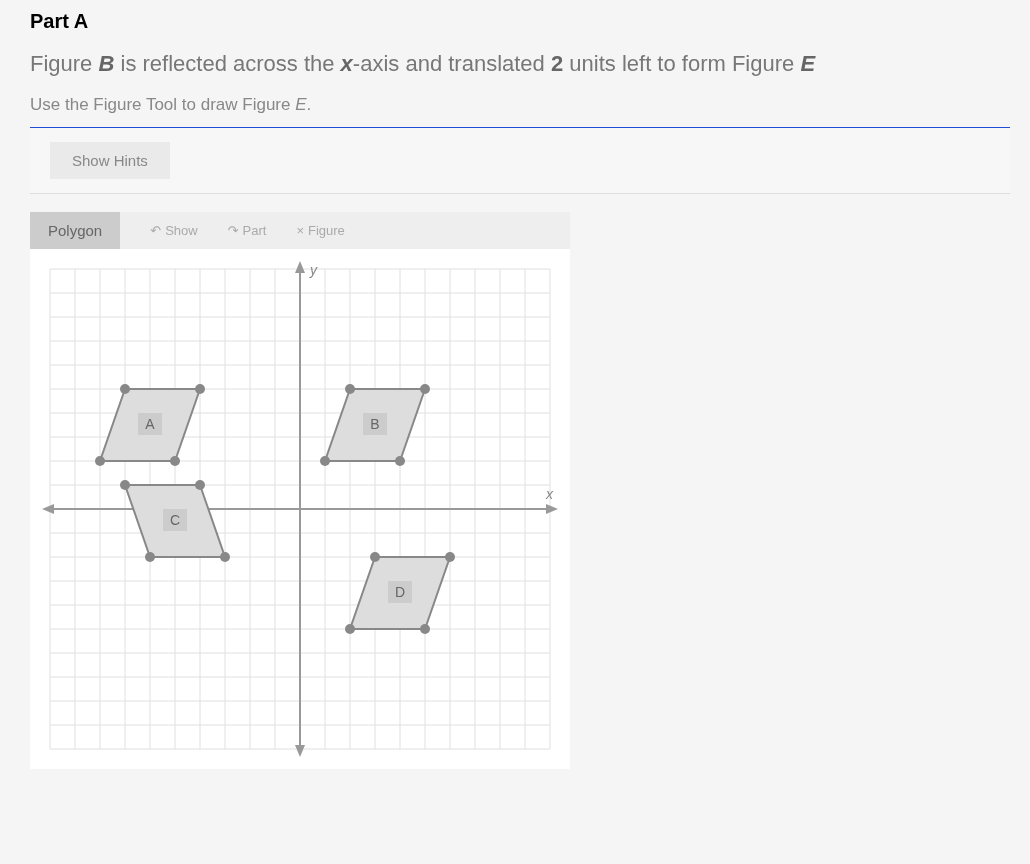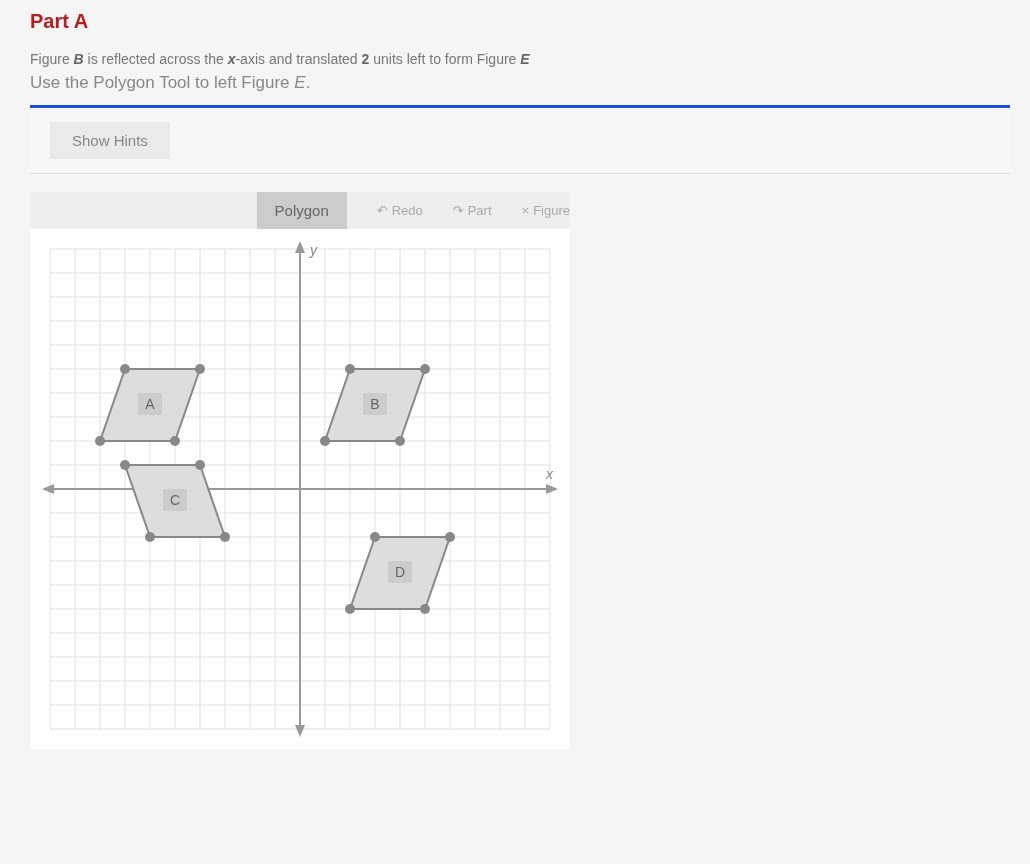--- a/index.html
+++ b/index.html
@@ -8,37 +8,37 @@
     background: #f5f5f5;
     color: #666;
     width: 1030px;
     height: 864px;
     overflow: hidden;
     padding: 10px 20px 0 30px;
   }
   .part-title {
     font-weight: bold;
     font-size: 20px;
-    color: #b91c1c;
+    color: #000000;
     margin-bottom: 18px;
   }
   .prompt {
-    font-size: 14px;
+    font-size: 22px;
     color: #777;
-    margin-bottom: 6px;
+    margin-bottom: 18px;
   }
   .prompt .bold { font-weight: bold; color: #666; }
   .prompt em { font-style: italic; }
   .instruction {
     font-size: 17px;
     color: #888;
     margin-bottom: 12px;
   }
   .hints-bar {
-    border-top: 3px solid #1d4ed8;
+    border-top: 1px solid #1d4ed8;
     border-bottom: 1px solid #ddd;
     background: #f7f7f7;
     padding: 14px 20px;
     margin-bottom: 18px;
   }
   .show-hints-btn {
     display: inline-block;
     background: #eaeaea;
     color: #888;
     padding: 10px 22px;
@@ -46,21 +46,20 @@
     border: none;
     cursor: pointer;
   }
   .toolbar {
     display: flex;
     align-items: center;
     gap: 30px;
     background: #eee;
     padding: 0;
     width: 540px;
-    justify-content: flex-end;
   }
   .tool-btn {
     background: #ccc;
     color: #666;
     padding: 10px 18px;
     font-size: 15px;
     border: none;
     cursor: pointer;
   }
   .tool-action {
@@ -89,32 +88,32 @@
 </head>
 <body>
 
 <div class="part-title">Part A</div>
 
 <div class="prompt">
   <span>Figure </span><em class="bold">B</em><span> is reflected across the </span><em class="bold">x</em><span>-axis and translated </span><span class="bold">2</span><span> units left to form Figure </span><em class="bold">E</em>
 </div>
 
 <div class="instruction">
-  <span>Use the Polygon Tool to left Figure </span><em>E</em><span>.</span>
+  <span>Use the Figure Tool to draw Figure </span><em>E</em><span>.</span>
 </div>
 
 <div class="hints-bar">
   <button class="show-hints-btn">Show Hints</button>
 </div>
 
 <div class="toolbar">
   <button class="tool-btn">Polygon</button>
   <div class="tool-action">
     <span>↶</span>
-    <span>Redo</span>
+    <span>Show</span>
   </div>
   <div class="tool-action">
     <span>↷</span>
     <span>Part</span>
   </div>
   <div class="tool-action">
     <span>×</span>
     <span>Figure</span>
   </div>
 </div>

